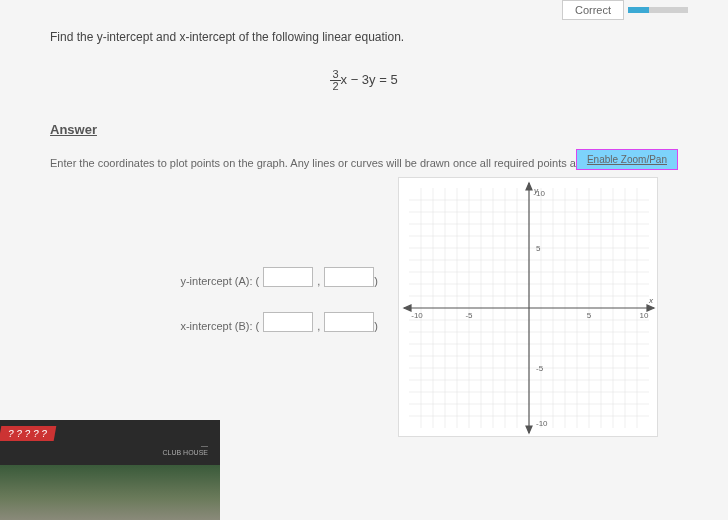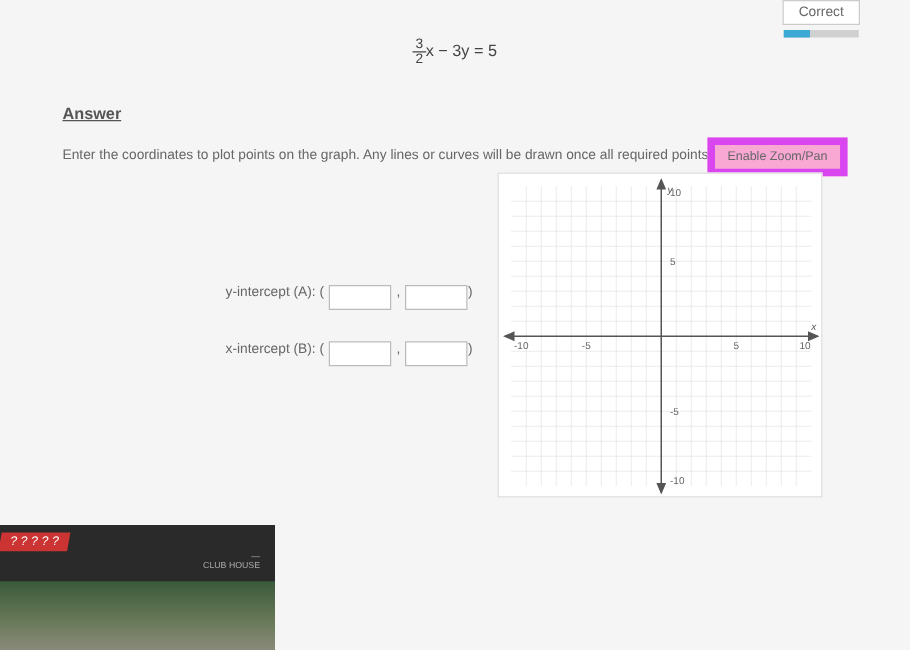--- a/index.html
+++ b/index.html
@@ -12,21 +12,20 @@
       overflow: hidden;
       color: #555;
     }
     .status-bar {
       position: absolute;
       top: 0;
       right: 40px;
       display: flex;
       align-items: center;
       gap: 4px;
-      flex-direction: column;
     }
     .correct-label {
       background: #fff;
       border: 1px solid #ccc;
       padding: 3px 12px;
       font-size: 11px;
       color: #666;
     }
     .progress-bar {
       width: 60px;
@@ -78,21 +77,21 @@
       display: flex;
       gap: 20px;
       align-items: flex-start;
     }
     .inputs-col {
       flex: 1;
       padding-top: 90px;
     }
     .intercept-row {
       display: flex;
-      align-items: flex-start;
+      align-items: flex-end;
       justify-content: flex-end;
       margin-bottom: 25px;
       font-size: 11px;
       color: #666;
     }
     .intercept-row .label { margin-right: 4px; }
     .coord-input {
       width: 50px;
       height: 20px;
       border: 1px solid #bbb;
@@ -102,26 +101,27 @@
     }
     .comma { margin: 0 4px; }
     .graph-col {
       width: 280px;
       position: relative;
     }
     .zoom-btn {
       position: absolute;
       top: -28px;
       right: 0;
-      background: #f9a8d4;
-      border: 6px solid #d946ef;
+      background: #7dd3fc;
+      border: 1px solid #d946ef;
       padding: 4px 10px;
       font-size: 10px;
       color: #666;
       cursor: pointer;
+      text-decoration: underline;
     }
     .graph {
       width: 260px;
       height: 260px;
       background: #fff;
       border: 1px solid #ddd;
       position: relative;
     }
     .game-thumb {
       position: absolute;
@@ -162,20 +162,21 @@
 <body>
 
 <div class="status-bar">
   <div class="correct-label">Correct</div>
   <div class="progress-bar">
     <div class="progress-fill"></div>
   </div>
 </div>
 
 <div class="content">
+  <div class="question-text">Find the y-intercept and x-intercept of the following linear equation.</div>
 
   <div class="equation">
     <span class="frac">
       <span class="top">3</span>
       <span class="bot">2</span>
     </span><span>x − 3y = 5</span>
   </div>
 
   <div class="answer-heading">Answer</div>
   <div class="instructions">Enter the coordinates to plot points on the graph. Any lines or curves will be drawn once all required points are plotted.</div>

